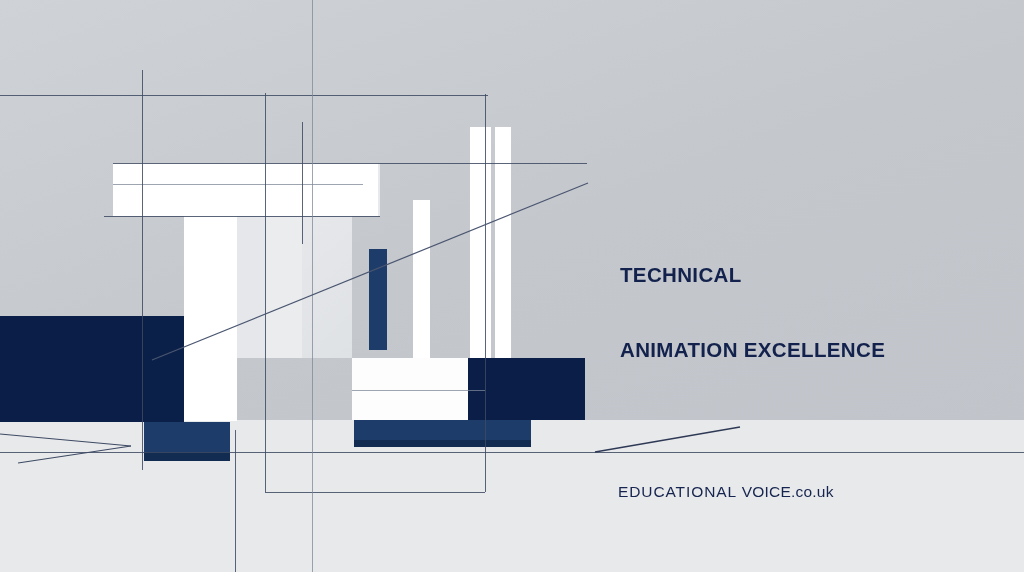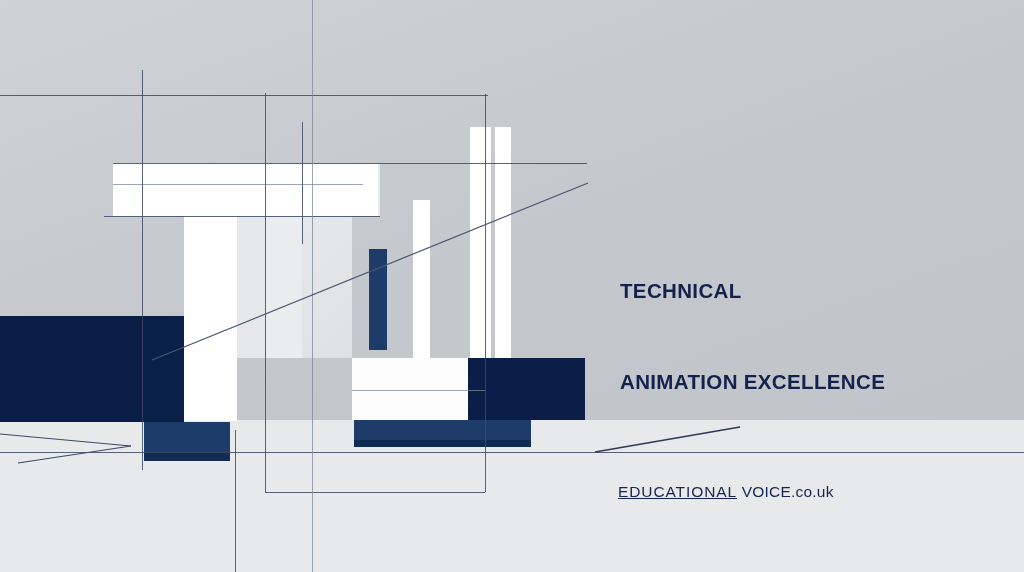--- a/index.html
+++ b/index.html
@@ -26,26 +26,26 @@
   
   #diagonals{position:absolute;left:0;top:0;width:1024px;height:572px;pointer-events:none;}
 
   
   #headline{
     position:absolute;left:620px;top:212px;
     color:#13224d;font-weight:bold;font-size:20.5px;
     letter-spacing:.35px;line-height:25px;
     text-transform:uppercase;white-space:pre;
   }
-  #headline div{display:block;margin-top:16px;}
+  #headline div{display:block;}
   #brand{
     position:absolute;left:618px;top:483px;
     color:#16254f;font-size:15.5px;letter-spacing:.5px;white-space:nowrap;
   }
-  #brand .light{font-weight:400;letter-spacing:.9px;text-decoration:underline;}
+  #brand .light{font-weight:400;letter-spacing:.9px;}
   #brand .bold{font-weight:normal;letter-spacing:.2px;}
 </style>
 </head>
 <body>
 
 <div id="stage">
 
   <div class="blk" style="left:0;top:420px;width:1024px;height:152px;background:#e8e9eb;"></div>
 
   <div class="blk" style="left:200px;top:216px;width:152px;height:142px;

